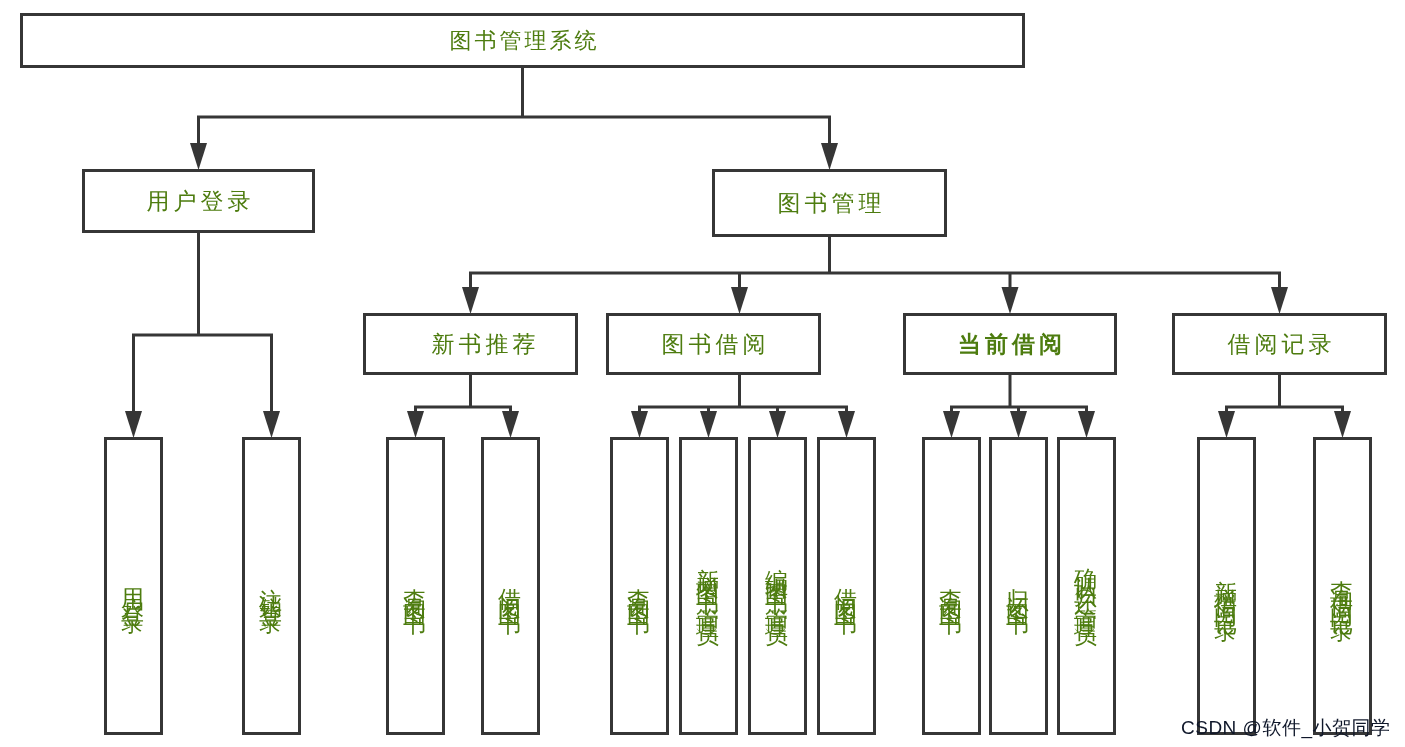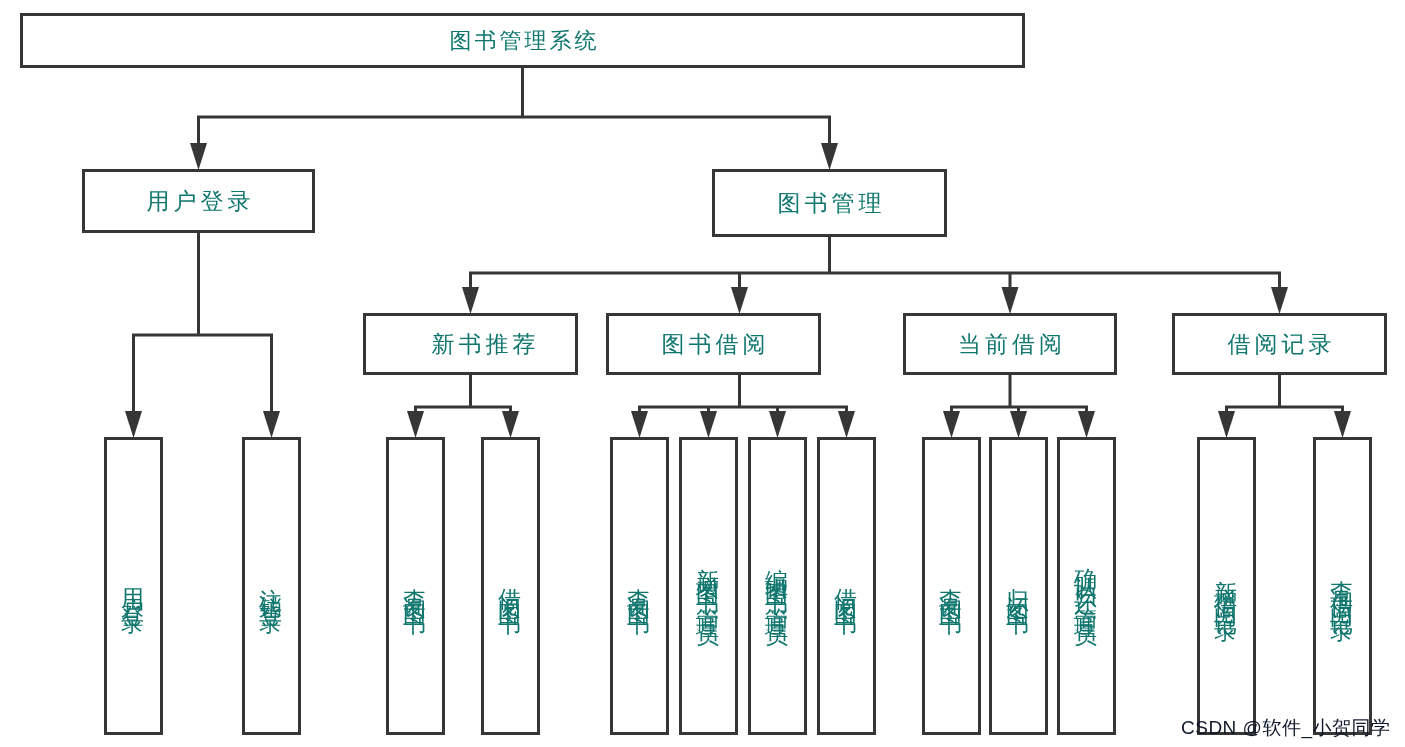--- a/index.html
+++ b/index.html
@@ -22,21 +22,21 @@
     width: 1405px;
     height: 747px;
     pointer-events: none;
     z-index: 1;
   }
   .node {
     position: absolute;
     box-sizing: border-box;
     border: 3px solid #363636;
     background: #ffffff;
-    color: #0f766e;
+    color: #4d7c0f;
     display: flex;
     align-items: center;
     justify-content: center;
     z-index: 2;
     font-size: 23px;
     letter-spacing: 4px;
     white-space: nowrap;
   }
   .node .node-label {
     text-indent: 4px; 
@@ -105,21 +105,21 @@
       </div>
       <div class="node" style="left: 712px; top: 169px; width: 235px; height: 68px;">
         <span class="node-label">图书管理</span>
       </div>
       <div class="node" style="left: 363px; top: 313px; width: 215px; height: 62px; padding-left: 26px;">
         <span class="node-label">新书推荐</span>
       </div>
       <div class="node" style="left: 606px; top: 313px; width: 215px; height: 62px;">
         <span class="node-label">图书借阅</span>
       </div>
-      <div class="node" style="left: 903px; top: 313px; width: 214px; height: 62px;">
+      <div class="node" style="left: 903px; top: 313px; width: 214px; height: 62px; font-weight: bold;">
         <span class="node-label">当前借阅</span>
       </div>
       <div class="node" style="left: 1172px; top: 313px; width: 215px; height: 62px;">
         <span class="node-label">借阅记录</span>
       </div>
       <div class="node vertical" style="left: 104px; top: 437px; width: 59px; height: 298px;">
         <span class="node-label">用户登录</span>
       </div>
       <div class="node vertical" style="left: 242px; top: 437px; width: 59px; height: 298px;">
         <span class="node-label">注销登录</span>

